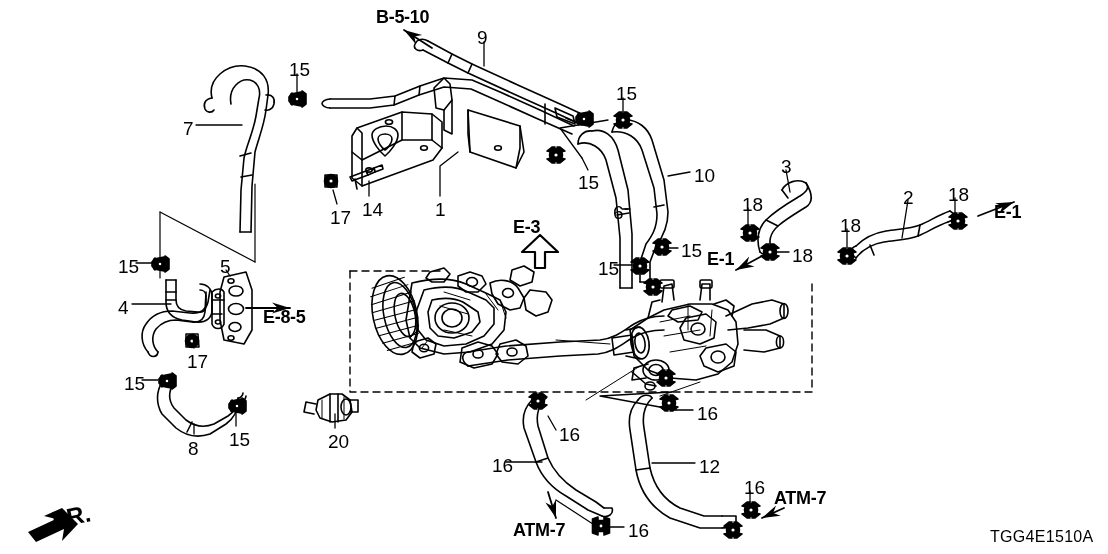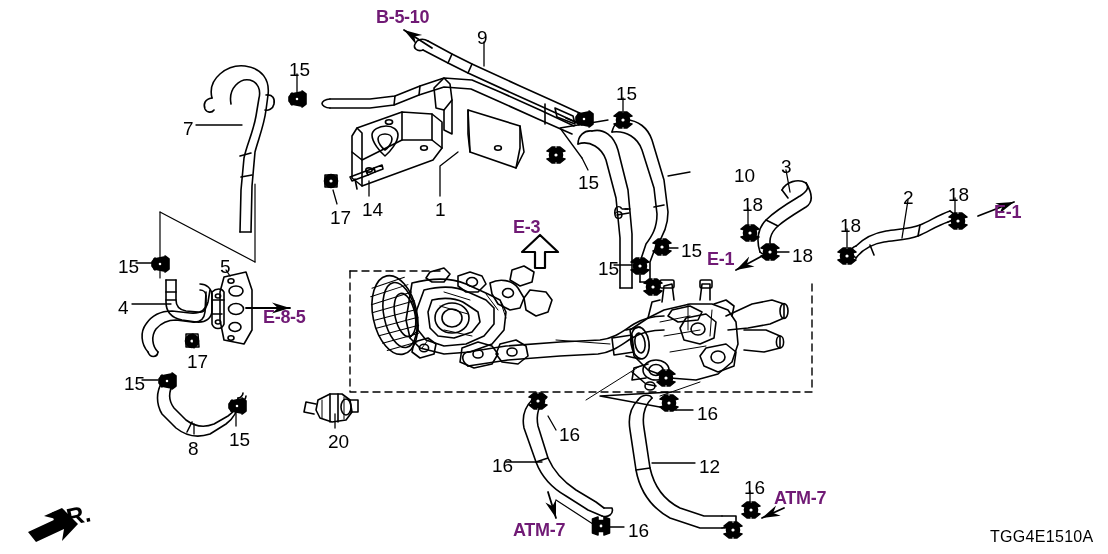--- a/index.html
+++ b/index.html
@@ -28,21 +28,21 @@
     font-size: 19px;
     color: #000000;
     white-space: nowrap;
     line-height: 1;
   }
   .ref {
     position: absolute;
     font-family: "Liberation Sans", sans-serif;
     font-weight: bold;
     font-size: 18px;
-    color: #701a75;
+    color: #000000;
     white-space: nowrap;
     letter-spacing: -0.3px;
     line-height: 1;
   }
   .partcode {
     position: absolute;
     font-family: "Liberation Sans", sans-serif;
     font-size: 16px;
     color: #000000;
     letter-spacing: 0.3px;
@@ -491,21 +491,21 @@
 
     <g fill="#000">
       <path d="M62,508 L44,516 L56,519 L28,532 L36,542 L64,529 L62,541 L78,524 Z"></path>
     </g>
   </svg>
 
   <div class="callout" style="left:477px; top:28px;">9</div>
   <div class="callout" style="left:289px; top:60px;">15</div>
   <div class="callout" style="left:616px; top:84px;">15</div>
   <div class="callout" style="left:183px; top:119px;">7</div>
-  <div class="callout" style="left:694px; top:166px;margin-left:40px;">10</div>
+  <div class="callout" style="left:694px; top:166px;">10</div>
   <div class="callout" style="left:781px; top:157px;">3</div>
   <div class="callout" style="left:903px; top:188px;">2</div>
   <div class="callout" style="left:742px; top:195px;">18</div>
   <div class="callout" style="left:948px; top:185px;">18</div>
   <div class="callout" style="left:840px; top:216px;">18</div>
   <div class="callout" style="left:792px; top:246px;">18</div>
   <div class="callout" style="left:578px; top:173px;">15</div>
   <div class="callout" style="left:613px; top:203px;">6</div>
   <div class="callout" style="left:435px; top:200px;">1</div>
   <div class="callout" style="left:362px; top:200px;">14</div>

